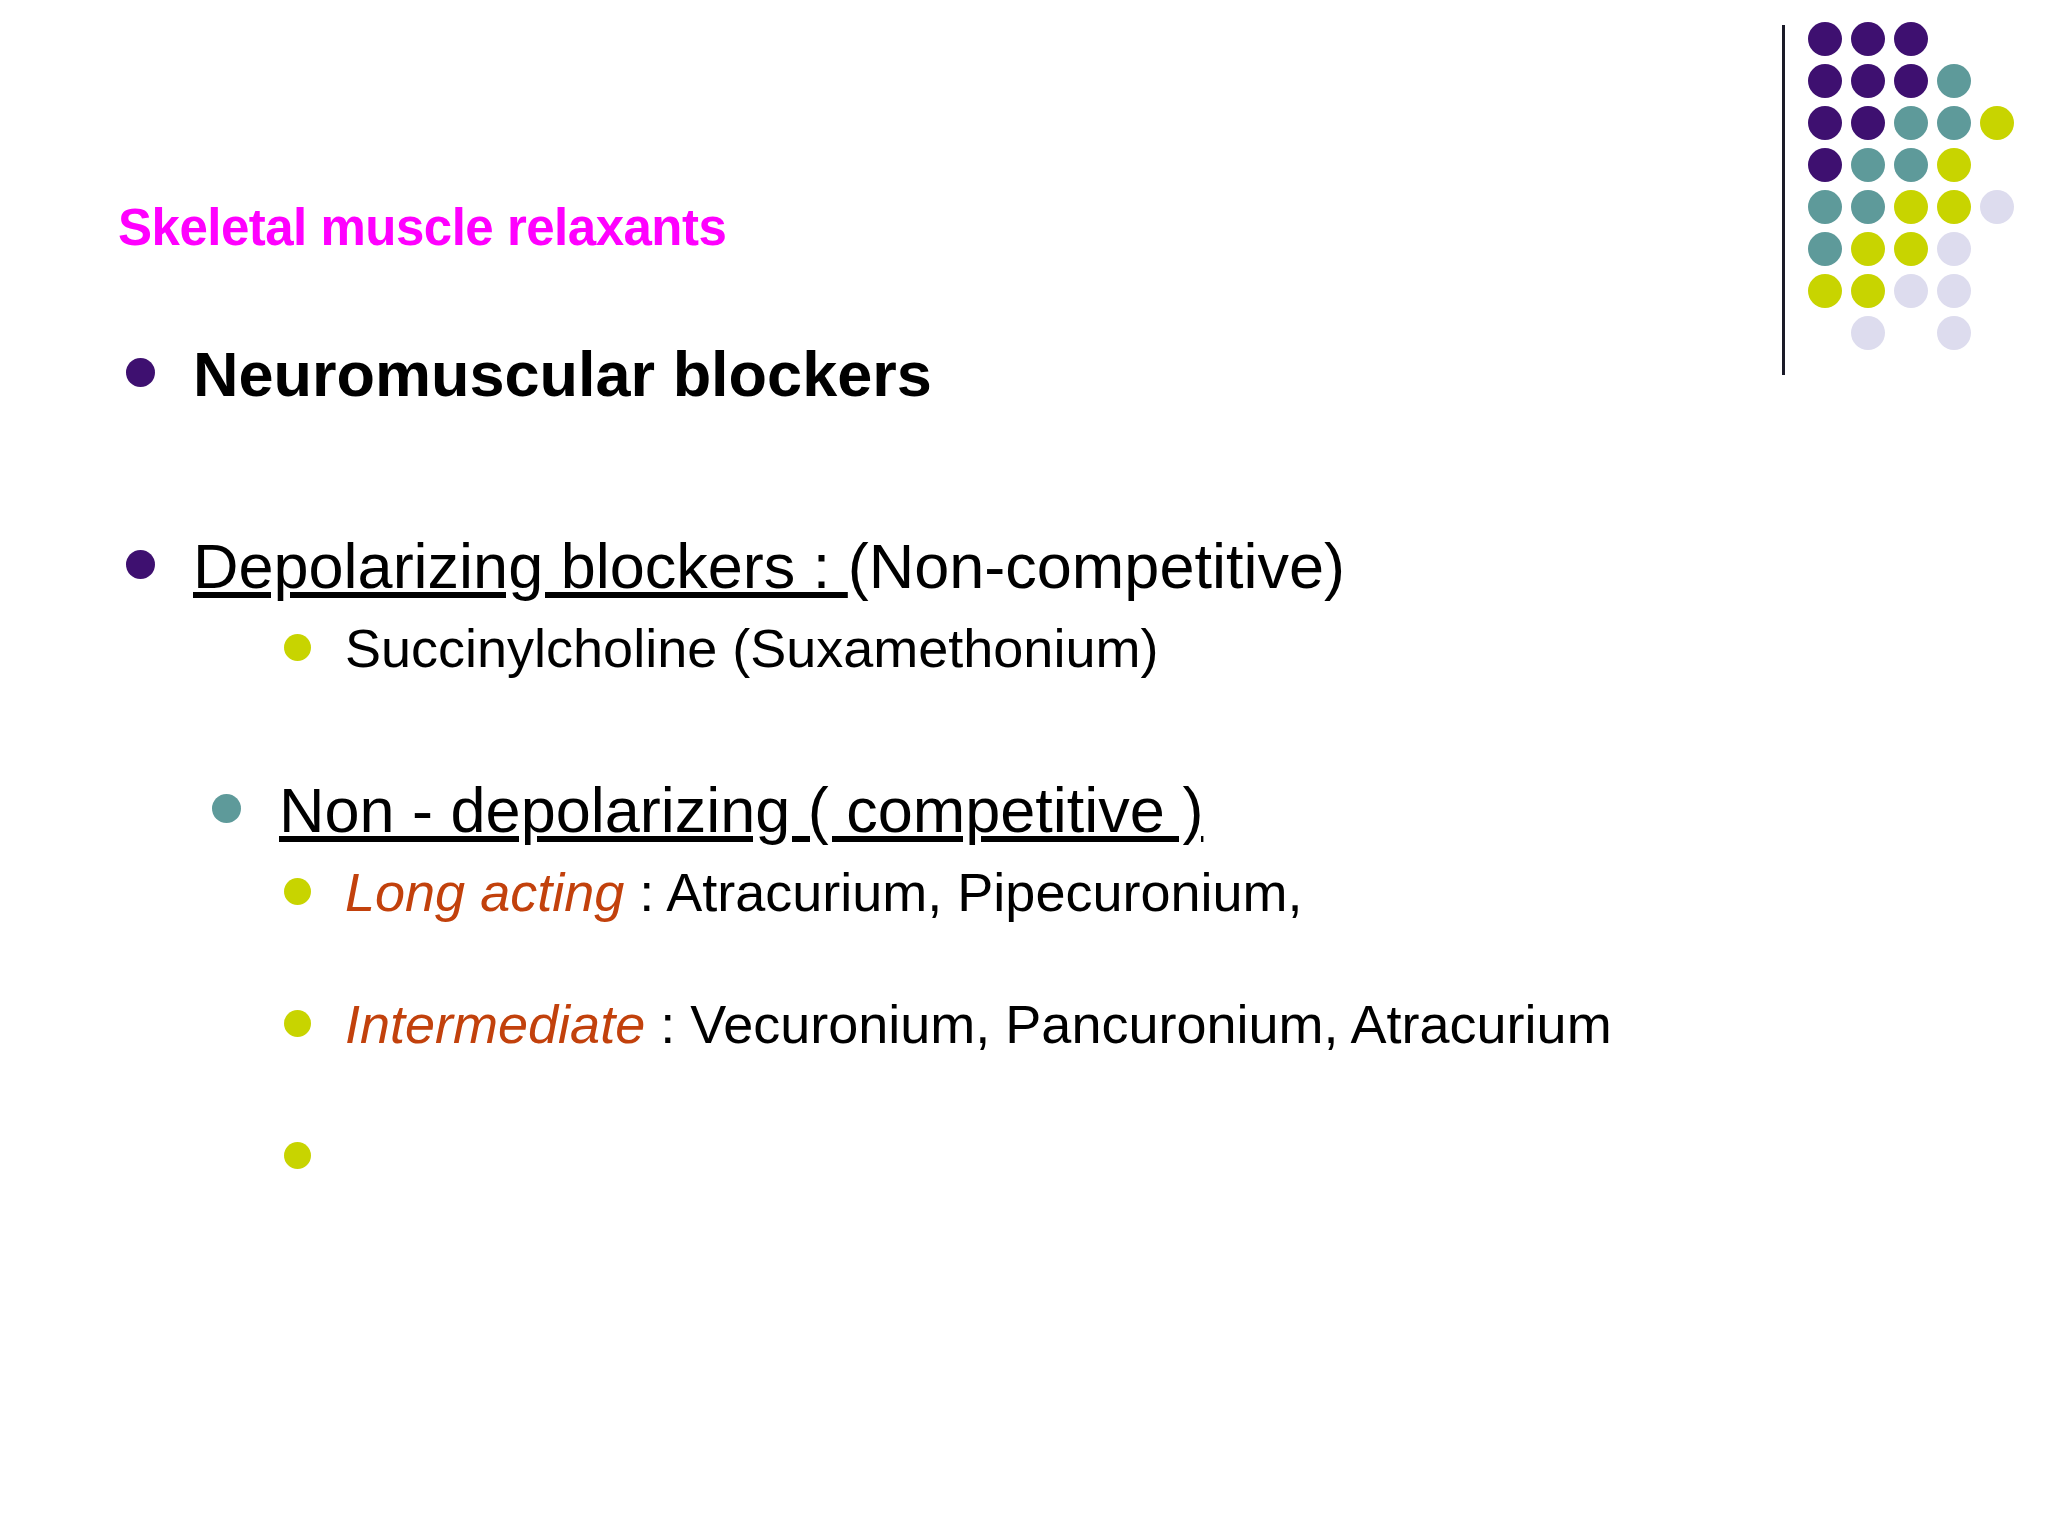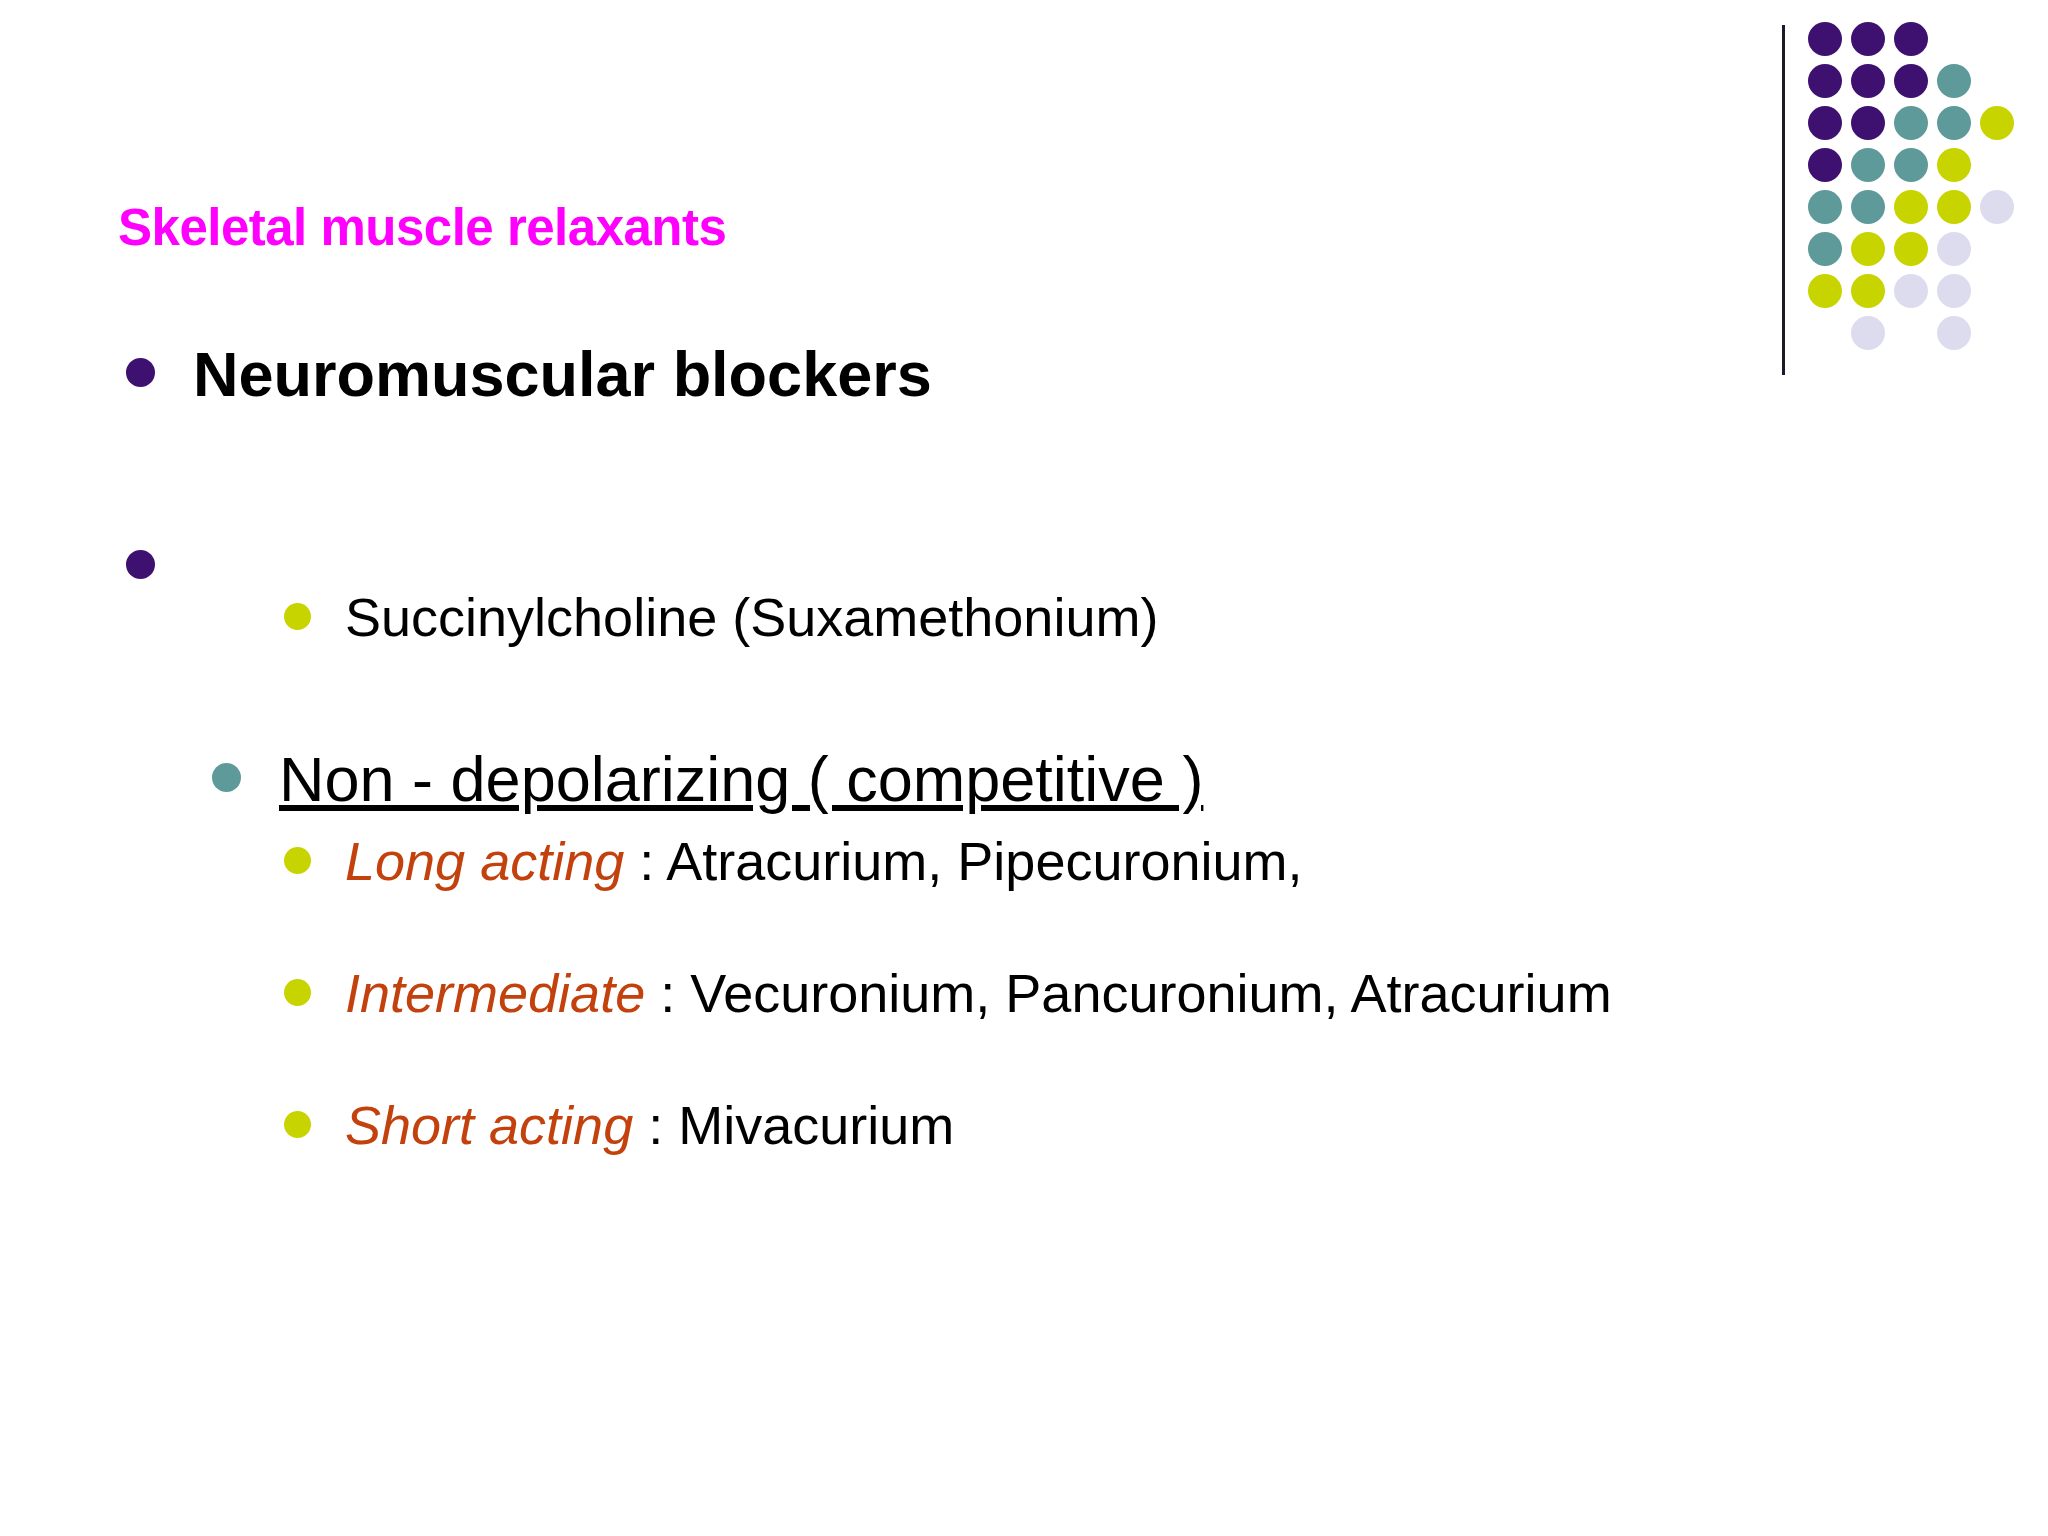--- a/index.html
+++ b/index.html
@@ -160,20 +160,21 @@
 
   <div class="bullet-line lvl1 heavy">
     <span class="bullet-marker"></span>
     <span class="bullet-text">Neuromuscular blockers</span>
   </div>
 
   <div class="spacer-lg"></div>
 
   <div class="bullet-line lvl1">
     <span class="bullet-marker"></span>
+    <span class="bullet-text"><span class="u">Depolarizing blockers : </span><span>(Non-competitive)</span></span>
   </div>
 
   <div class="bullet-line lvl2">
     <span class="bullet-marker"></span>
     <span class="bullet-text">Succinylcholine (Suxamethonium)</span>
   </div>
 
   <div class="spacer-md"></div>
 
   <div class="bullet-line lvl1 teal">
@@ -190,16 +191,15 @@
 
   <div class="bullet-line lvl2">
     <span class="bullet-marker"></span>
     <span class="bullet-text"><span class="red-italic">Intermediate</span><span> : </span><span>Vecuronium, Pancuronium, Atracurium</span></span>
   </div>
 
   <div class="spacer-sm"></div>
 
   <div class="bullet-line lvl2">
     <span class="bullet-marker"></span>
-    <span class="bullet-text"><span class="red-italic">Short acting</span><span> : </span><span>Mivacurium</span></span>
   </div>
 
 </div>
 
 </body></html>

